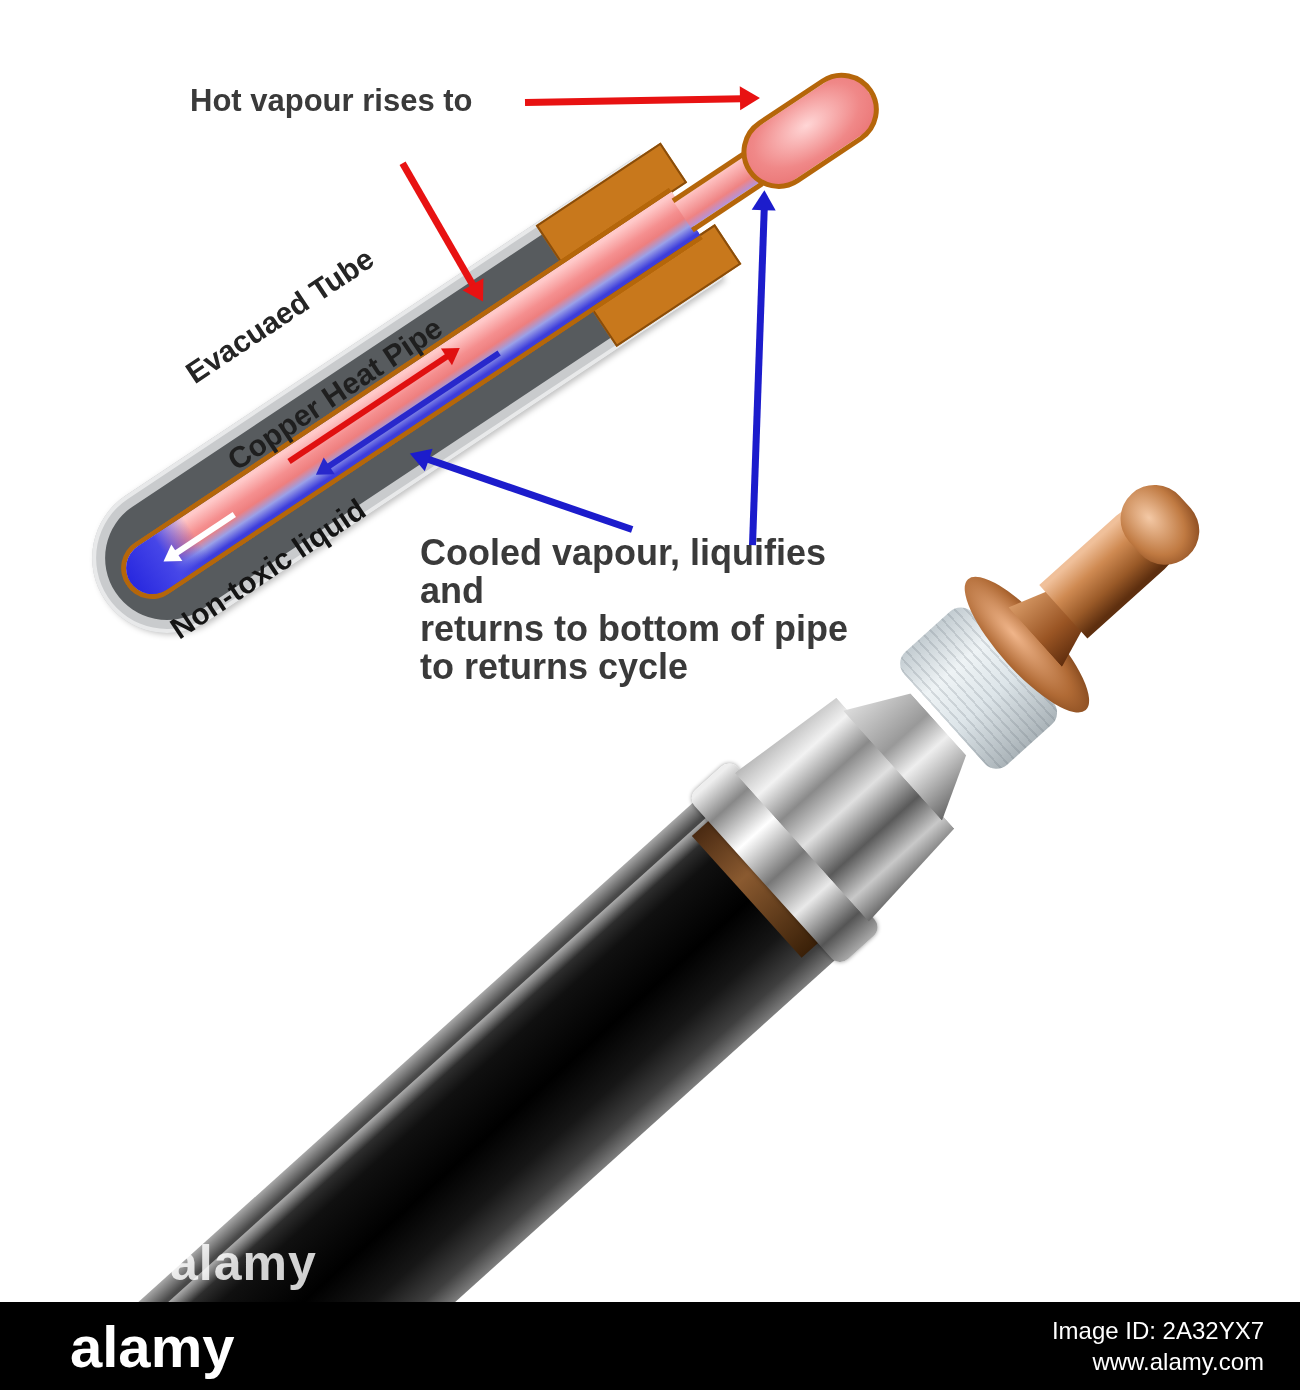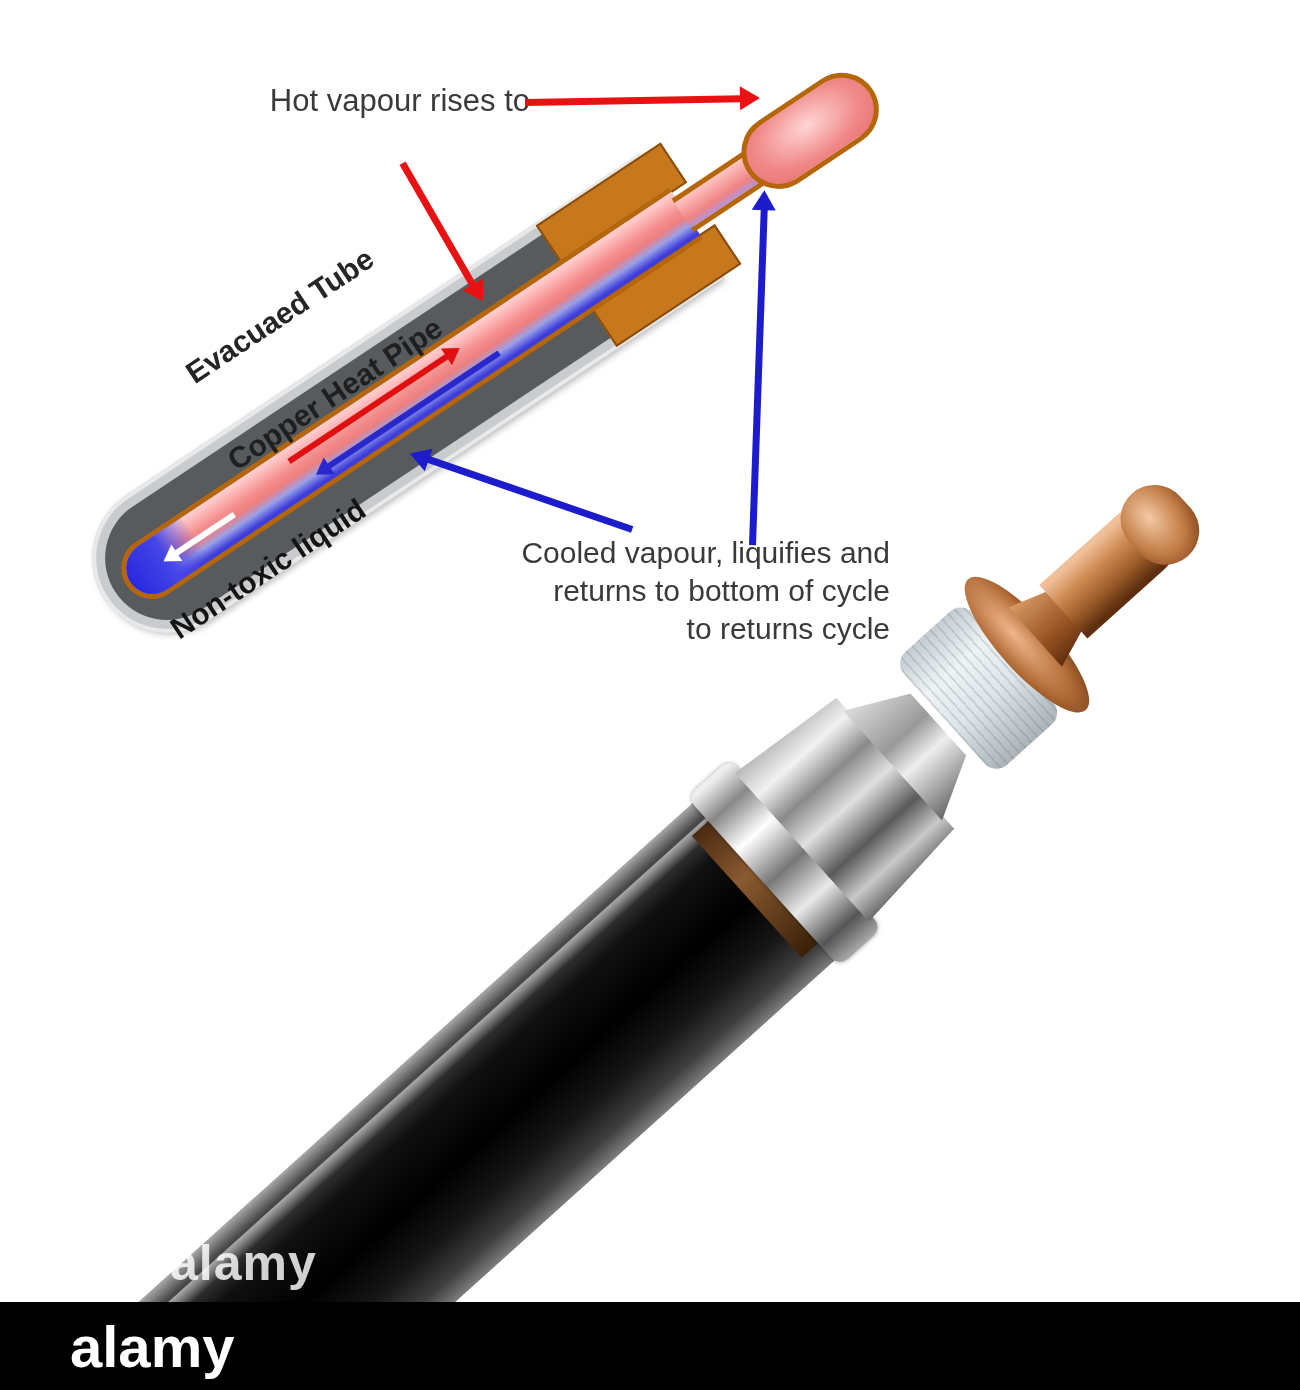--- a/index.html
+++ b/index.html
@@ -42,23 +42,23 @@
                  background:linear-gradient(to right,#2828df,#4646e8 55%, rgba(70,70,232,0));
                  border-radius:26px 0 0 26px; }
   .pipe-neck { position:absolute; left:694px; top:55px; width:84px; height:40px;
                background:linear-gradient(to bottom,#ffc4c4,#ef8383 70%, #b293dd);
                border-top:5px solid #b5660a; border-bottom:5px solid #b5660a; }
   .pipe-tip { position:absolute; left:772px; top:38px; width:150px; height:74px;
               background:radial-gradient(ellipse at 50% 40%, #ffd6d6, #f08888 60%, #e86f6f);
               border:5px solid #b5660a; border-radius:37px; }
 
   
-  .label { position:absolute; color:#3a3a3a; font-weight:normal; text-align:right; z-index:11; }
+  .label { position:absolute; color:#3a3a3a; font-weight:bold; text-align:left; z-index:11; }
   #hot-label    { left:190px; top:82px;  width:340px; font-size:31px; line-height:38px; }
-  #cooled-label { left:420px; top:534px; width:470px; font-size:30px; line-height:38px; }
+  #cooled-label { left:420px; top:534px; width:470px; font-size:36px; line-height:38px; }
   .rot-label { position:absolute; font-weight:bold; white-space:nowrap; text-align:center;
                transform:rotate(-33.6deg); z-index:11; }
   #evac-label   { left:160px; top:299px; width:240px; font-size:30px; color:#252525; }
   #copper-label { left:195px; top:377px; width:280px; font-size:30px; color:#1f1f1f; }
   #liquid-label { left:138px; top:552px; width:260px; font-size:30px; color:#141414; }
 
   
   #photo-shadow { position:absolute; left:520px; top:888px; width:380px; height:90px;
                   background:rgba(110,110,110,0.30); border-radius:50%;
                   filter:blur(16px); transform:rotate(-42deg); z-index:0; }
@@ -165,21 +165,25 @@
 <div class="label" id="hot-label">
   <span style="display:block">Hot vapour rises to</span>
 </div>
 
 <div class="rot-label" id="evac-label">Evacuaed Tube</div>
 <div class="rot-label" id="copper-label">Copper Heat Pipe</div>
 <div class="rot-label" id="liquid-label">Non-toxic liquid</div>
 
 <div class="label" id="cooled-label">
   <span style="display:block">Cooled vapour, liquifies and</span>
-  <span style="display:block">returns to bottom of cycle</span>
+  <span style="display:block">returns to bottom of pipe</span>
   <span style="display:block">to returns cycle</span>
 </div>
 
 <div id="watermark">alamy</div>
 
 <div id="footer">
   <div class="logo">alamy</div>
+  <div class="meta">
+    <div>Image ID: 2A32YX7</div>
+    <div>www.alamy.com</div>
+  </div>
 </div>
 
 </body></html>

